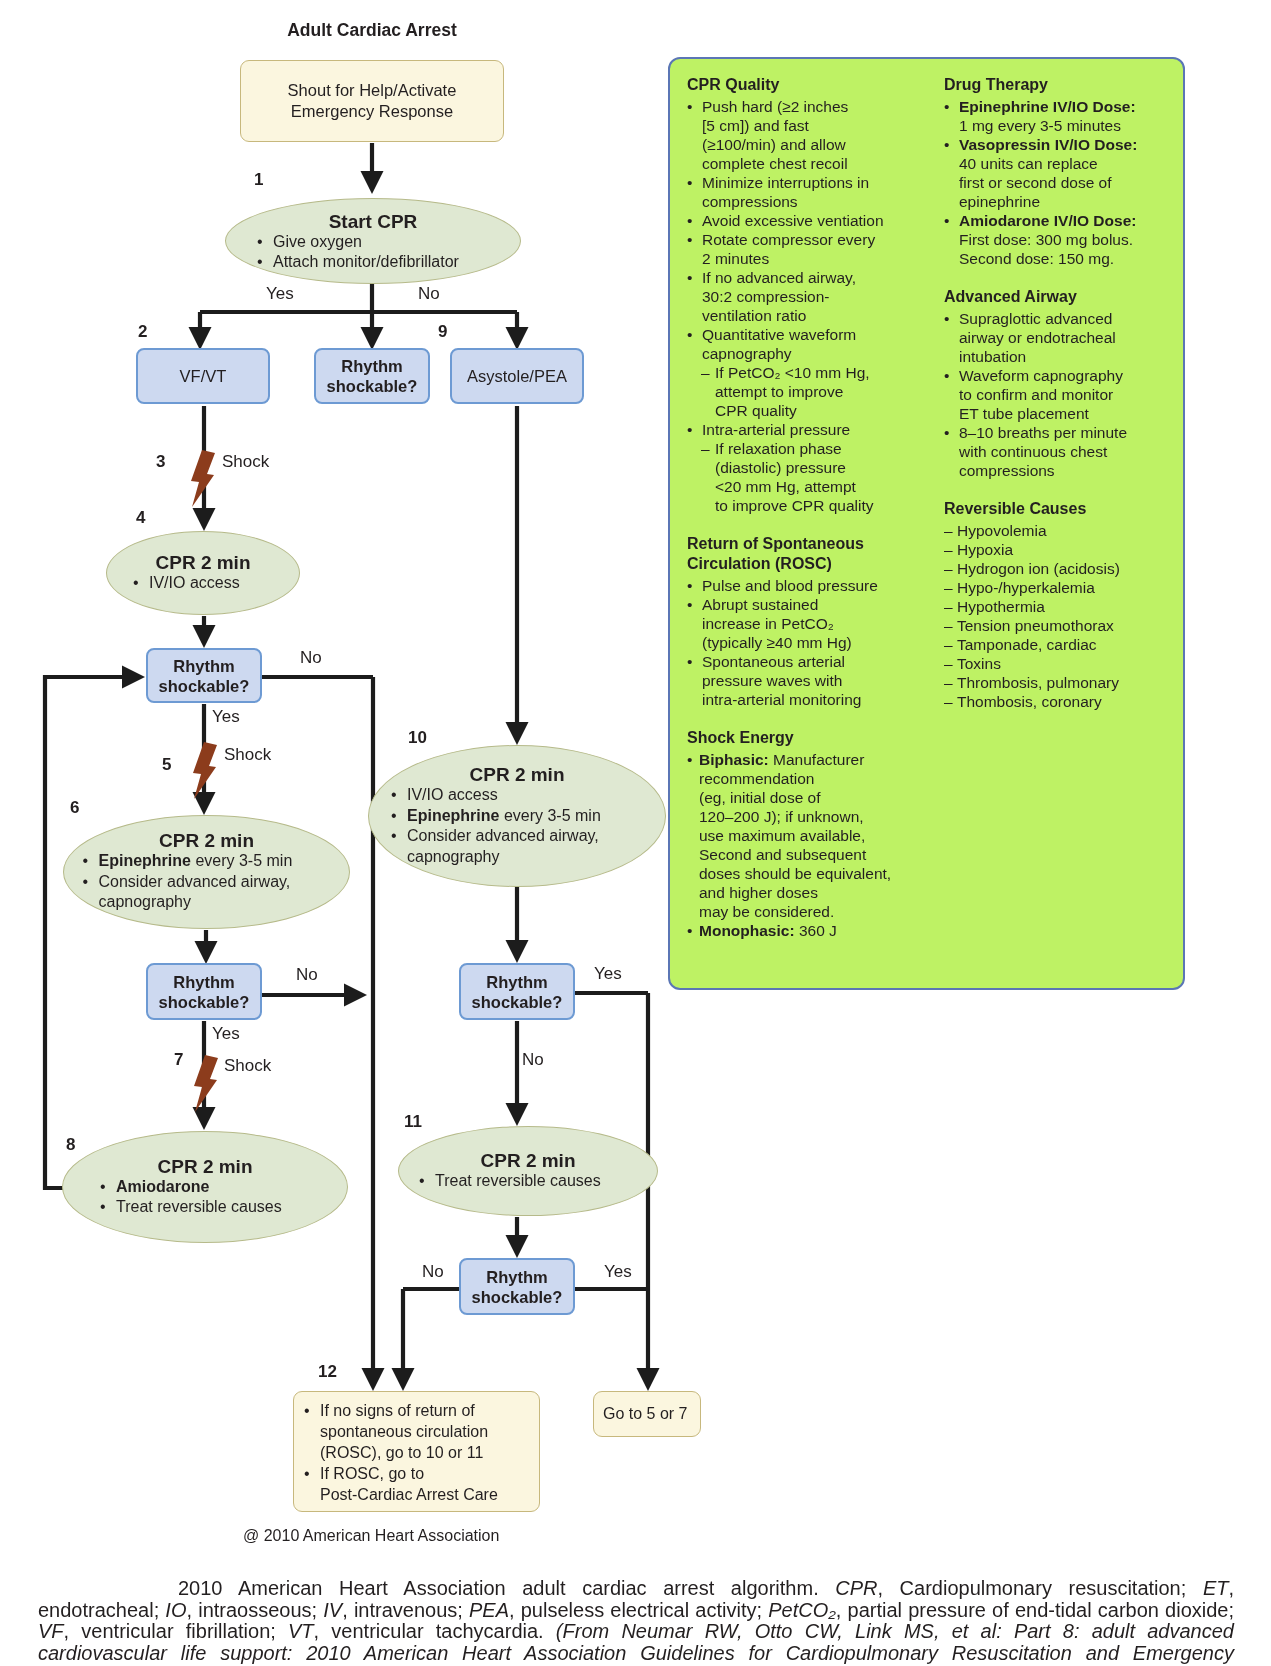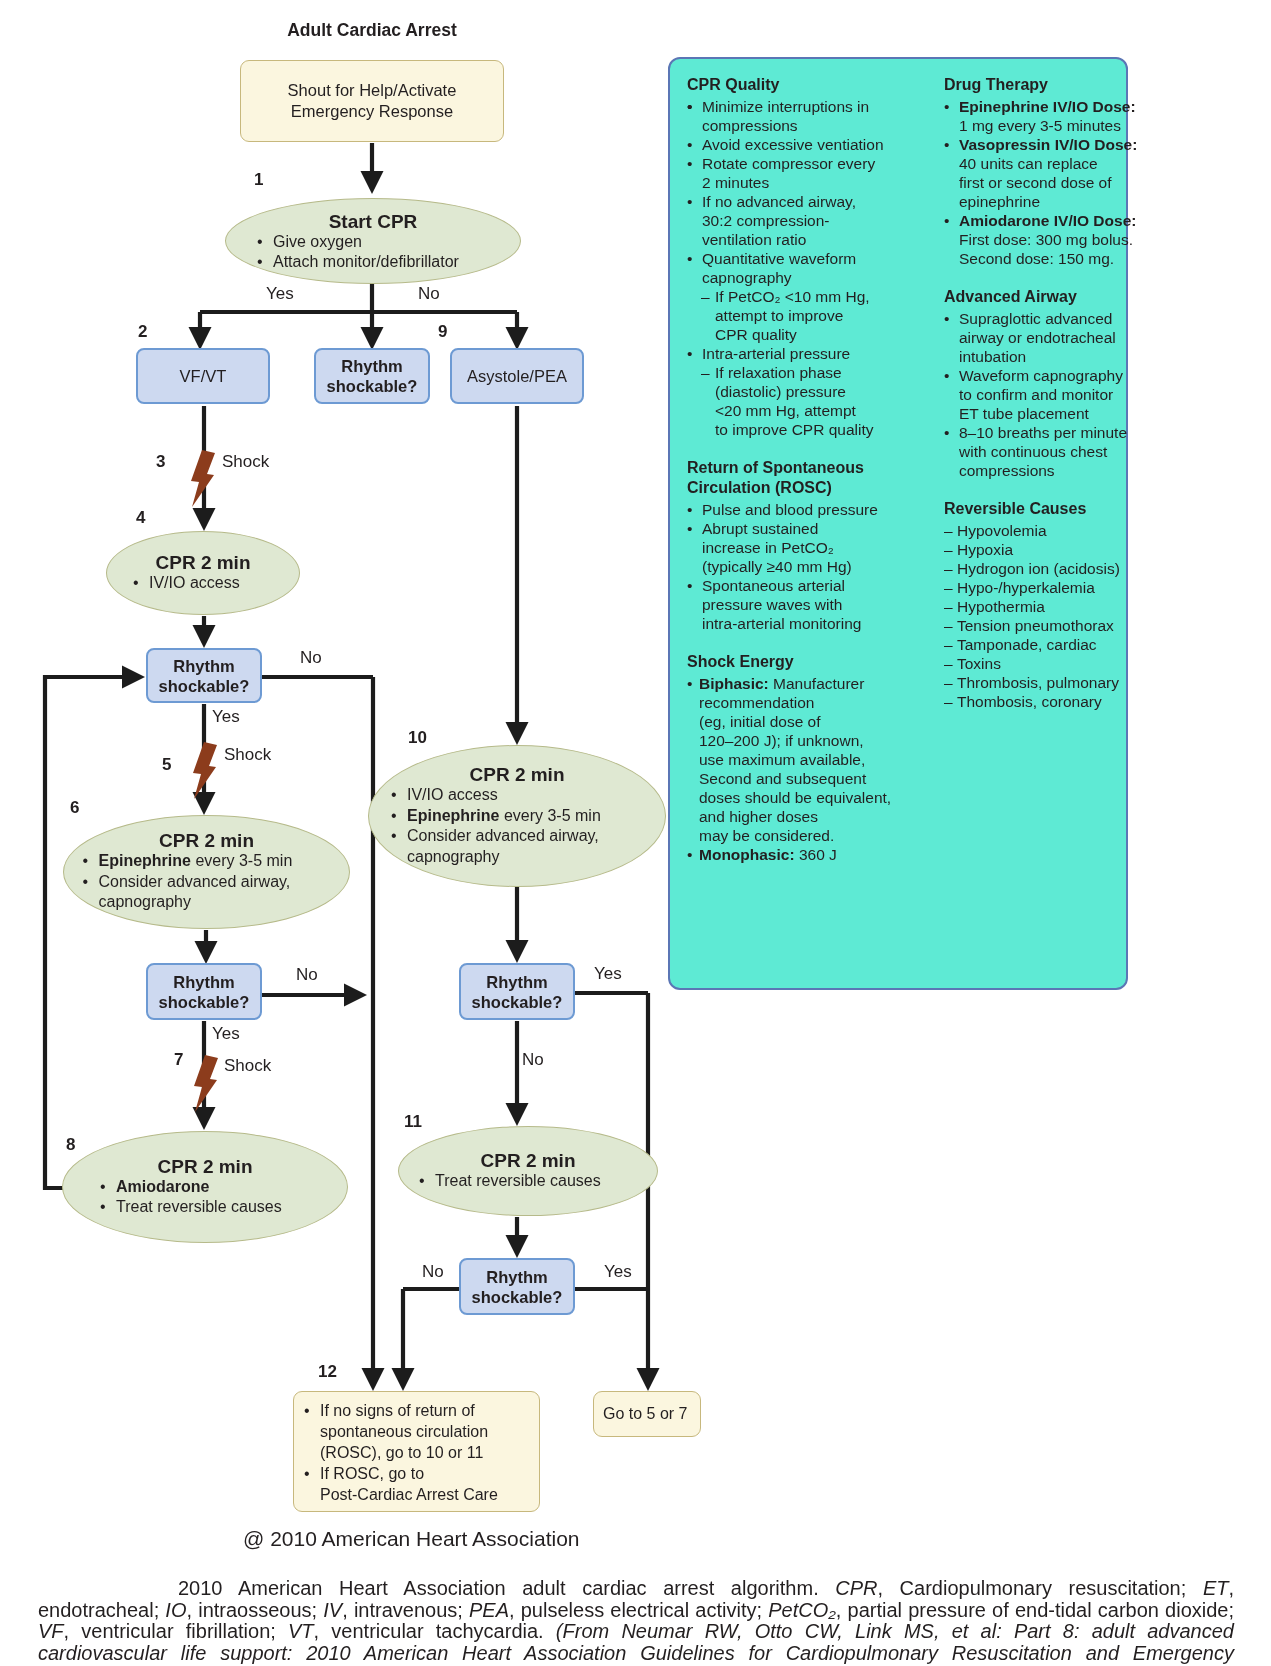--- a/index.html
+++ b/index.html
@@ -18,24 +18,24 @@
   .etitle { font-weight:bold; font-size:19px; text-align:center; line-height:20px; }
   .ebullets { font-size:16px; line-height:20.5px; }
   .li { position:relative; padding-left:16px; white-space:pre-line; }
   .li .mk { position:absolute; left:0; top:0; }
   .num { font-weight:bold; font-size:17px; position:absolute; z-index:2; }
   .lbl { font-size:17px; position:absolute; z-index:2;text-align:right; }
   .shout { display:flex; align-items:center; justify-content:center; text-align:center;
            font-size:16.5px; white-space:pre-line; line-height:21px; }
   .b12 { padding:8px 6px 6px 10px; font-size:16px; line-height:21px; }
   .goto { display:flex; align-items:center; padding-left:9px; font-size:16px; }
-  .copyright { position:absolute; font-size:21px; z-index:2; }
+  .copyright { position:absolute; font-size:16px; z-index:2; }
   
-  #panel { position:absolute; left:668px; top:57px; width:460px; height:933px;
-           background:#5eead4; border:2.2px solid #5b76b5; border-radius:12px; z-index:2; box-sizing:border-box; }
+  #panel { position:absolute; left:668px; top:57px; width:517px; height:933px;
+           background:#bef264; border:2.2px solid #5b76b5; border-radius:12px; z-index:2; box-sizing:border-box; }
   .pcol { position:absolute; top:16px; }
   #pcol-left  { left:17px;  width:252px; }
   #pcol-right { left:274px; width:232px; }
   .psec { margin-bottom:19px; }
   .phead { font-weight:bold; font-size:16px; line-height:20px; white-space:pre-line; margin-bottom:2px; }
   .pli { position:relative; padding-left:15px; white-space:pre-line; font-size:15.5px; line-height:19px; }
   .pli .mk { position:absolute; left:0; top:0; }
   .pli.sub { padding-left:28px; } .pli.sub .mk { left:14px; }
   .pli.tight { padding-left:12px; }
   .pli.dash { padding-left:13px; }
@@ -194,21 +194,24 @@
     </div>
 
   <div class="node ybox goto" style="left:593px; top:1391px; width:108px; height:46px;">Go to 5 or 7</div>
 
   <div class="copyright" style="left:243px; top:1527px;">@ 2010 American Heart Association</div>
 
   <div id="panel">
     <div class="pcol" id="pcol-left">
       <div class="psec">
         <div class="phead">CPR Quality</div>
-        <div class="pli"><span class="mk">•</span></div>
+        <div class="pli"><span class="mk">•</span><span>Push hard (≥2 inches
+[5 cm]) and fast
+(≥100/min) and allow
+complete chest recoil</span></div>
         <div class="pli"><span class="mk">•</span><span>Minimize interruptions in
 compressions</span></div>
         <div class="pli"><span class="mk">•</span><span>Avoid excessive ventiation</span></div>
         <div class="pli"><span class="mk">•</span><span>Rotate compressor every
 2 minutes</span></div>
         <div class="pli"><span class="mk">•</span><span>If no advanced airway,
 30:2 compression-
 ventilation ratio</span></div>
         <div class="pli"><span class="mk">•</span><span>Quantitative waveform
 capnography</span></div>

